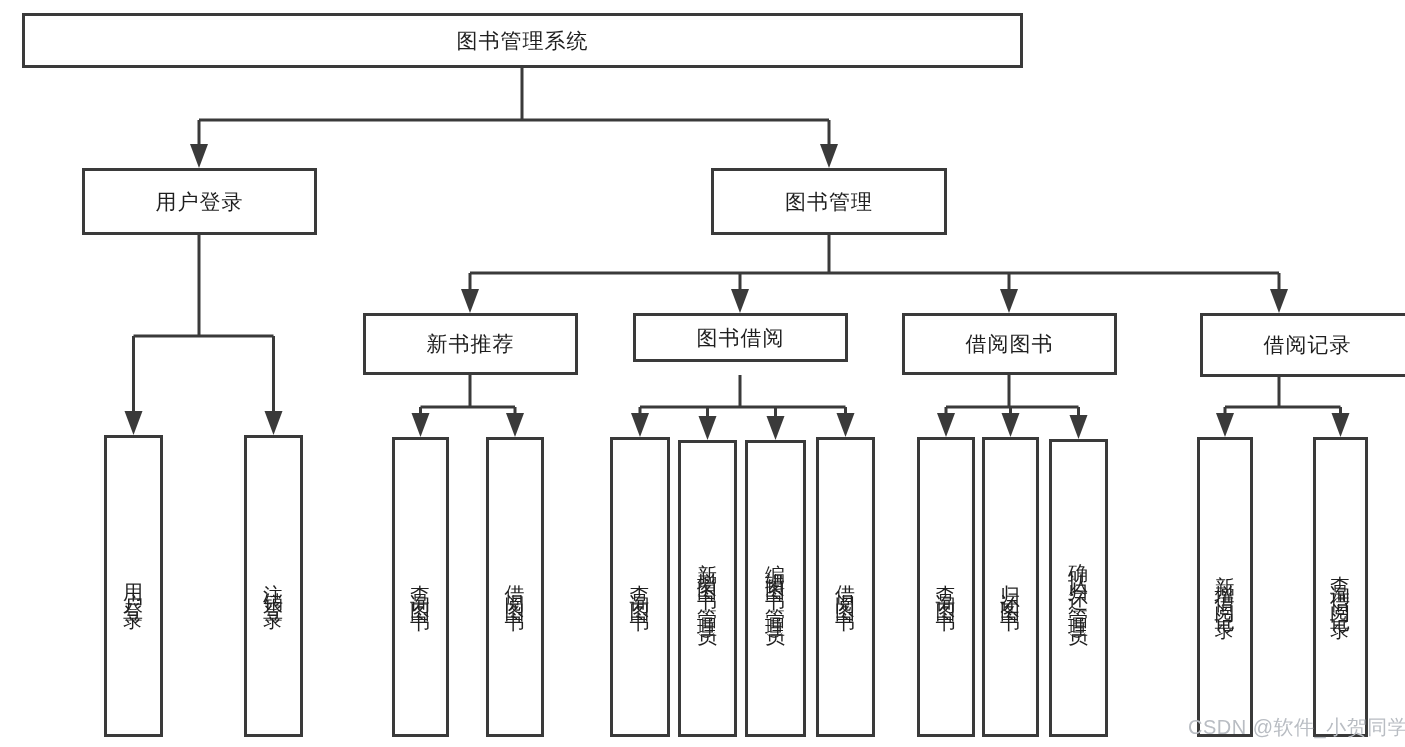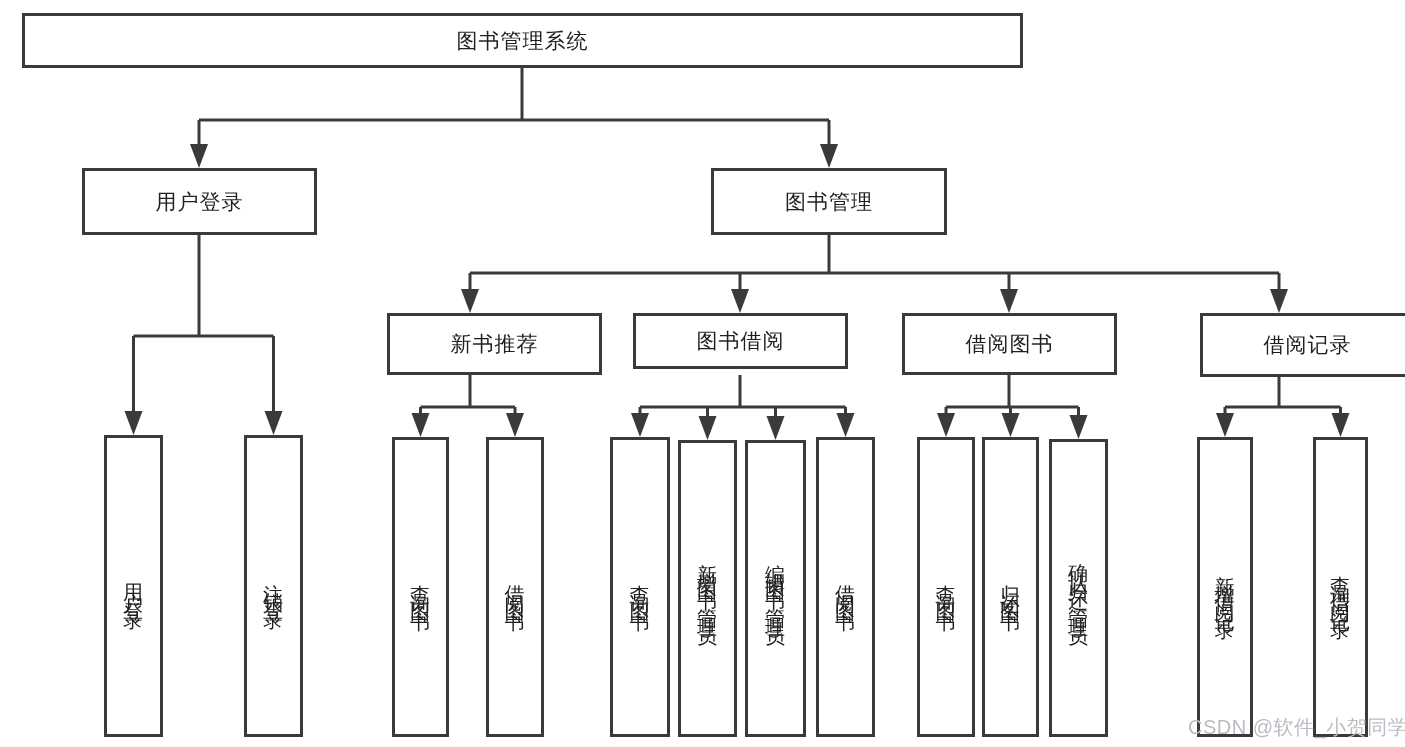--- a/index.html
+++ b/index.html
@@ -35,22 +35,22 @@
     text-orientation: mixed;
     font-size: 20px;
     letter-spacing: 9px;
     line-height: 1;
     white-space: nowrap;
   }
   
   #root-box   { left: 22px;  top: 13px;  width: 1001px; height: 55px; }
   #l2-user    { left: 82px;  top: 168px; width: 235px; height: 67px; }
   #l2-book    { left: 711px; top: 168px; width: 236px; height: 67px; }
-  #l3-recommend { left: 363px;  top: 313px; width: 215px; height: 62px; margin-left: 24px; }
-  #l3-borrow    { left: 633px;  top: 313px; width: 215px; height: 56px; }
+  #l3-recommend { left: 363px;  top: 313px; width: 215px; height: 62px; }
+  #l3-borrow    { left: 633px;  top: 313px; width: 215px; height: 49px; }
   #l3-current   { left: 902px;  top: 313px; width: 215px; height: 62px; }
   #l3-record    { left: 1172px; top: 313px; width: 215px; height: 64px; margin-left: 28px; }
   #leaf-a1 { left: 104px;  top: 435px; width: 59px; height: 302px; }
   #leaf-a2 { left: 244px;  top: 435px; width: 59px; height: 302px; }
   #leaf-b1 { left: 392px;  top: 437px; width: 57px; height: 300px; }
   #leaf-b2 { left: 486px;  top: 437px; width: 58px; height: 300px; }
   #leaf-c1 { left: 610px;  top: 437px; width: 60px; height: 300px; }
   #leaf-c2 { left: 678px;  top: 440px; width: 59px; height: 297px; }
   #leaf-c3 { left: 745px;  top: 440px; width: 61px; height: 297px; }
   #leaf-c4 { left: 816px;  top: 437px; width: 59px; height: 300px; }

